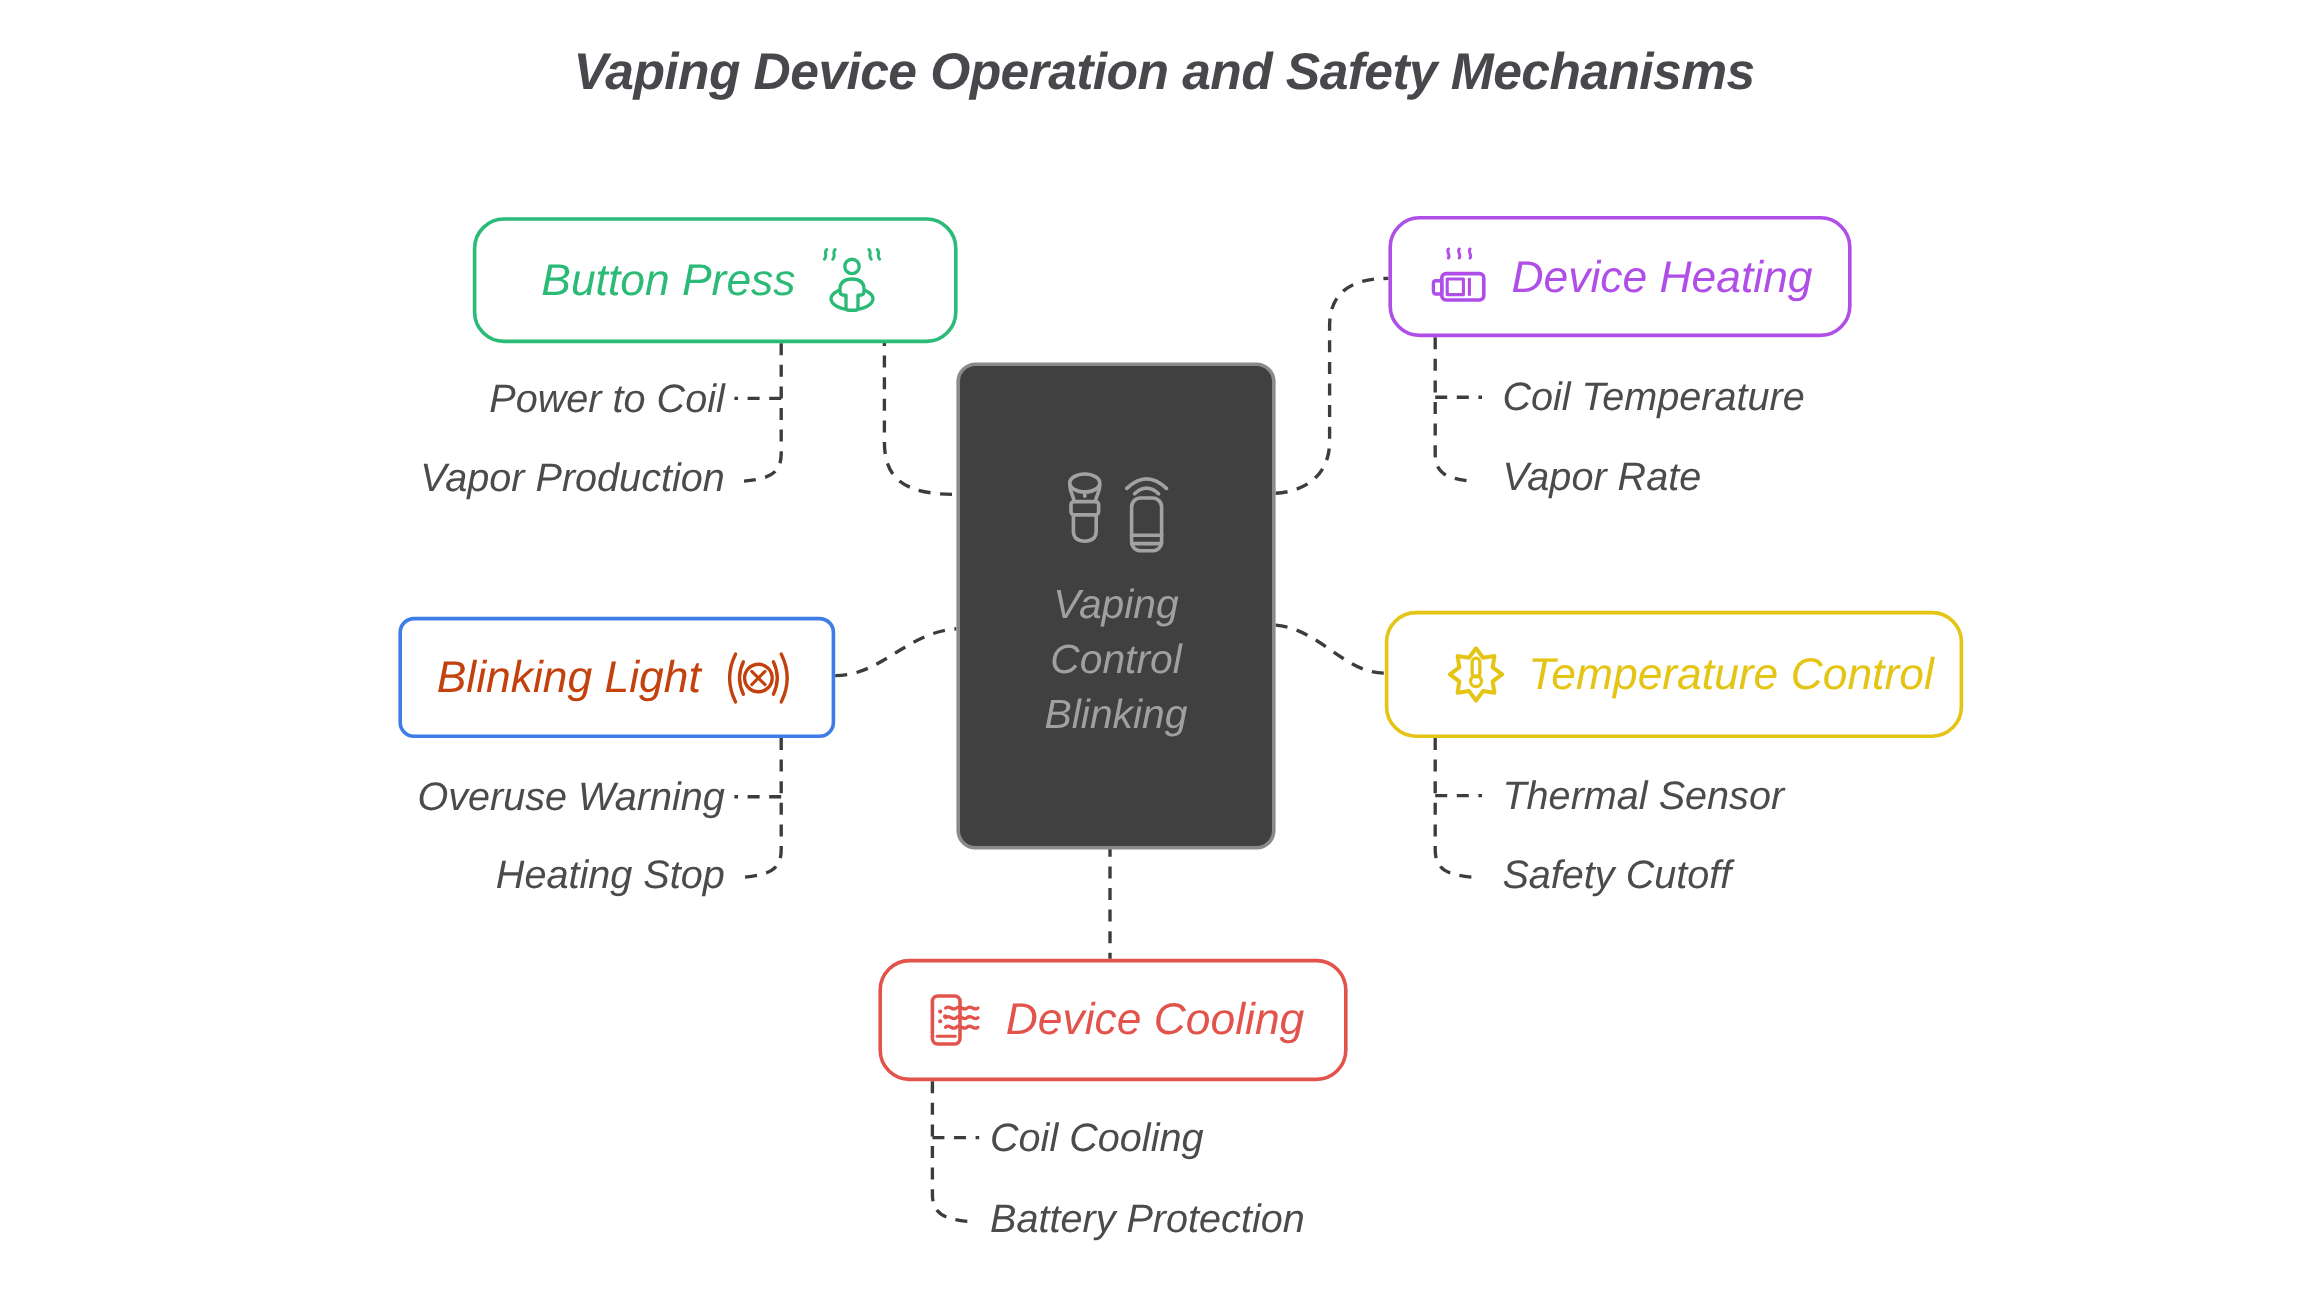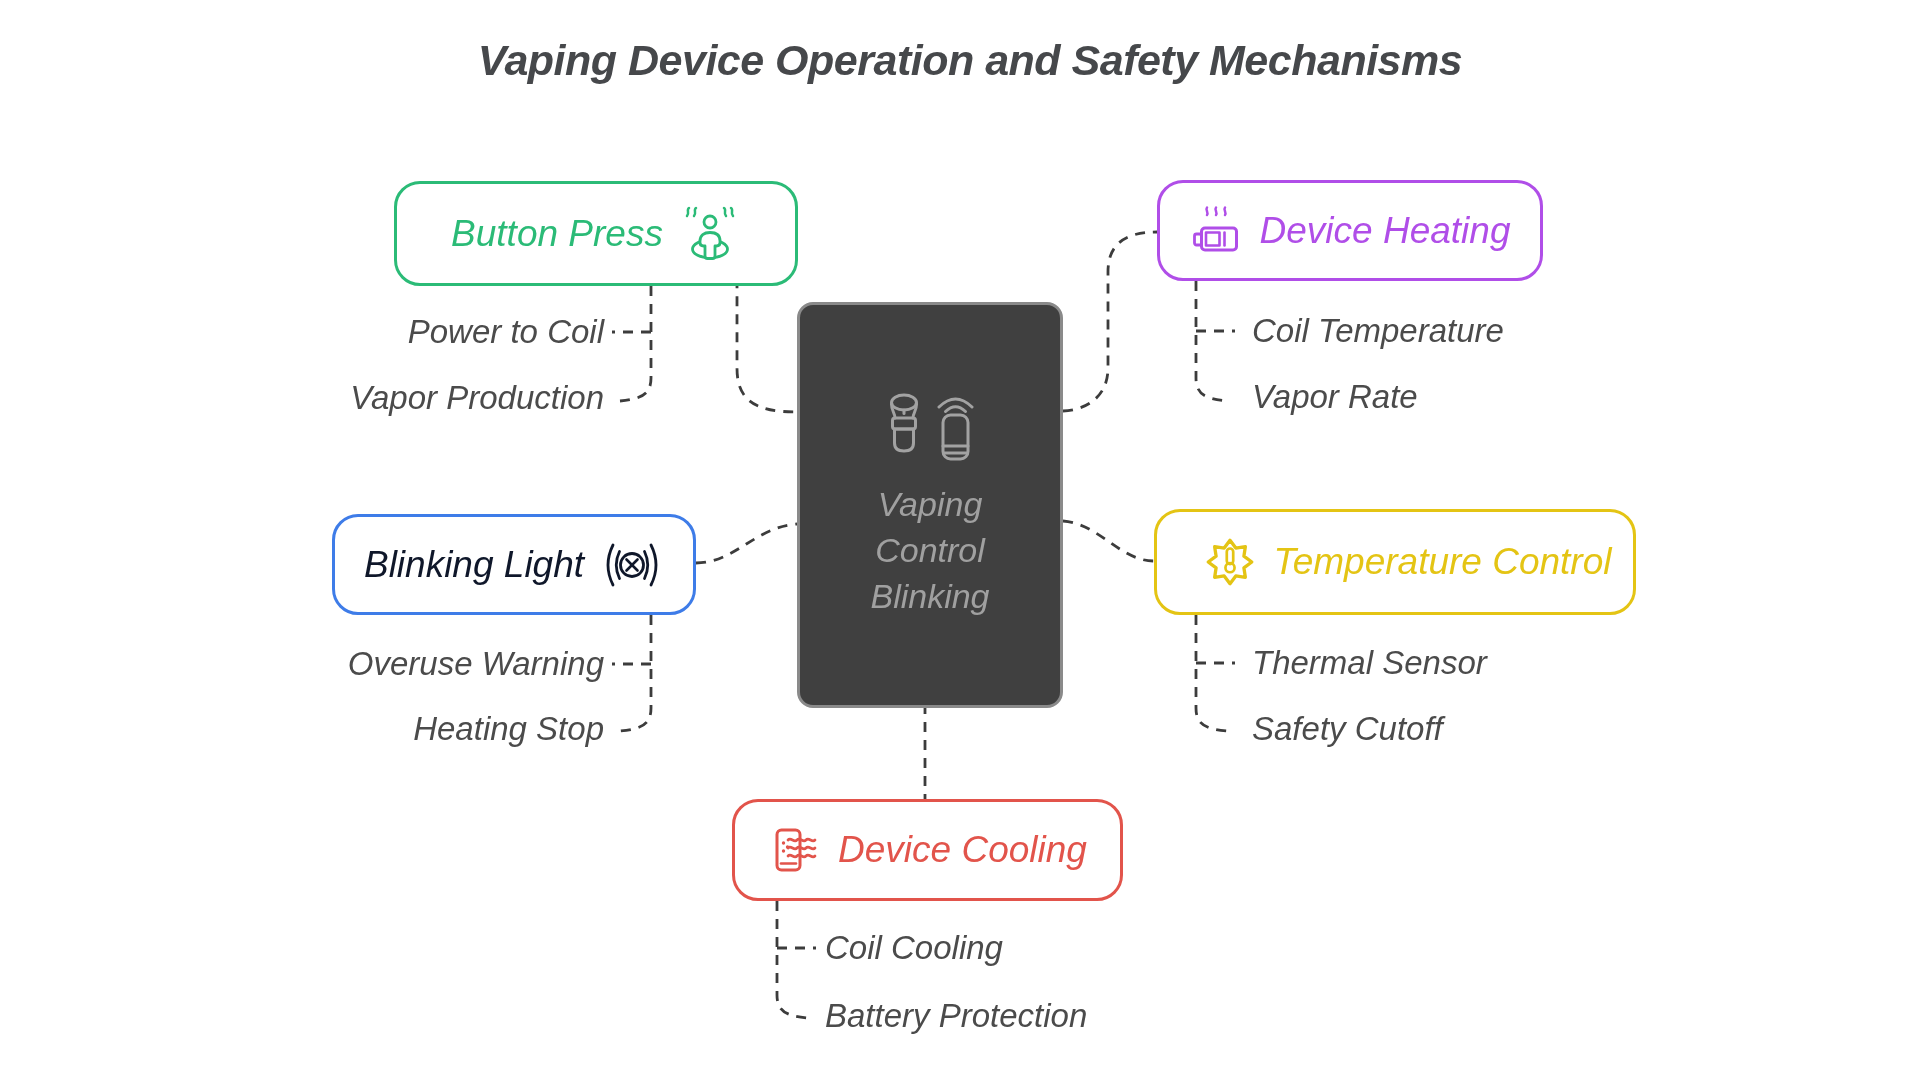--- a/index.html
+++ b/index.html
@@ -15,21 +15,21 @@
   .wires{position:absolute;left:0;top:0;width:1920px;height:1080px;}
   .wires path{fill:none;stroke:#3c3c3c;stroke-width:2.8;stroke-dasharray:10 8;}
   .node{
     position:absolute;display:flex;align-items:center;justify-content:center;gap:16px;
     background:#ffffff;border:3px solid;border-radius:26px;box-sizing:border-box;
     font-size:37px;font-weight:400;white-space:nowrap;
   }
   .node svg{flex:0 0 auto;display:block;}
   .green{color:#2bbb77;border-color:#2bbb77;}
   .purple{color:#b04ee8;border-color:#b04ee8;}
-  .blue{color:#0f172a;border-color:#3e7ce8;}
+  .blue{color:#c2410c;border-color:#3e7ce8;border-radius:13px;}
   .yellow{color:#e4c414;border-color:#e4c414;}
   .red{color:#e2544b;border-color:#e2544b;}
   .center-node{
     position:absolute;left:797px;top:302px;width:266px;height:406px;box-sizing:border-box;
     border:3px solid #8a8a8a;border-radius:16px;background:#404040;
     display:flex;flex-direction:column;align-items:center;justify-content:center;gap:10px;
   }
   .center-node .ctext{color:#a0a0a0;font-size:34px;line-height:46px;text-align:center;}
   .center-node svg{color:#a2a2a2;}
   .leaf{

